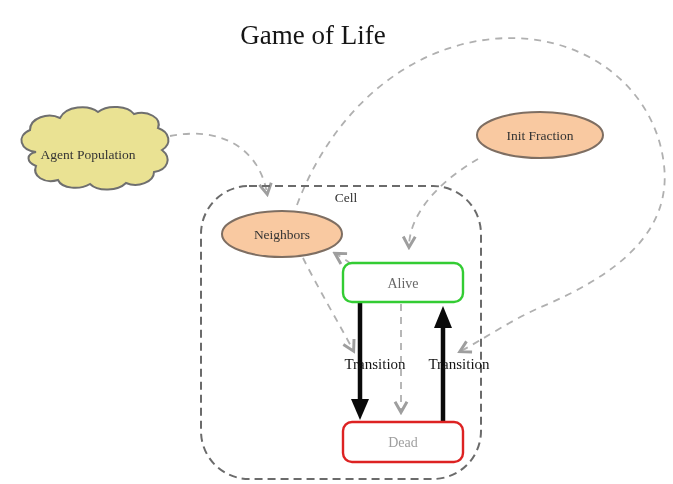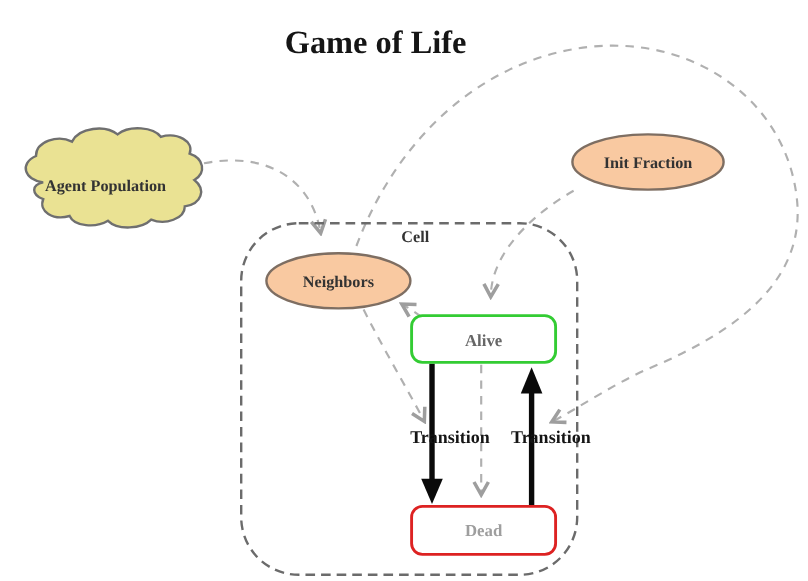--- a/index.html
+++ b/index.html
@@ -1,16 +1,16 @@
 <!DOCTYPE html>
 <html><head>
 <meta charset="utf-8">
 <style>
   html,body{margin:0;padding:0;background:#ffffff;}
-  .canvas{width:673px;height:484px;position:relative;font-family:cursive;font-weight:bold;}
+  .canvas{width:673px;height:484px;position:relative;font-family:cursive;}
   svg{display:block;}
   text{font-family:cursive;}
   .title{font-size:27px;fill:#151515;}
   .node-label{font-size:13.5px;fill:#333333;}
   .state-label-alive{font-size:14px;fill:#666666;}
   .state-label-dead{font-size:14px;fill:#9e9e9e;}
   .frame-label{font-size:13.5px;fill:#333333;}
   .transition-label{font-size:15px;fill:#151515;}
   .link{fill:none;stroke:#b0b0b0;stroke-width:1.8;stroke-dasharray:7 6;}
   .frame{fill:none;stroke:#6b6b6b;stroke-width:2;stroke-dasharray:8 5;}

